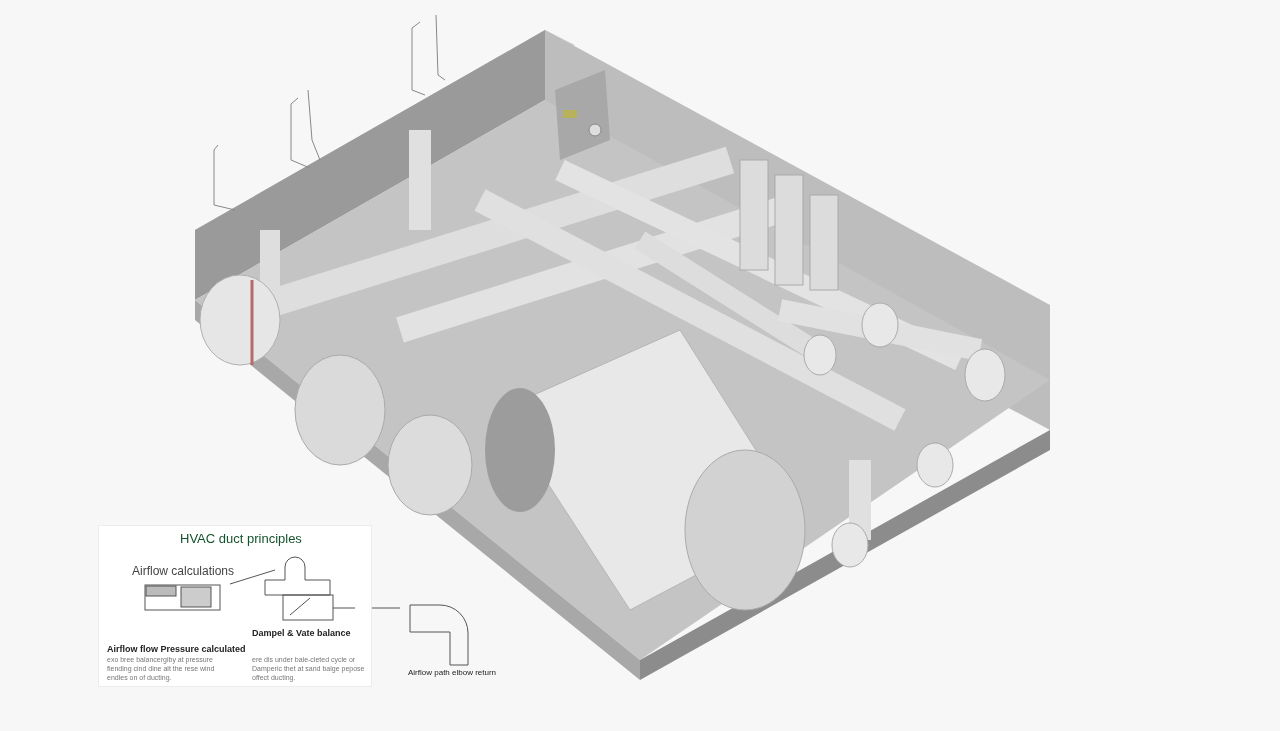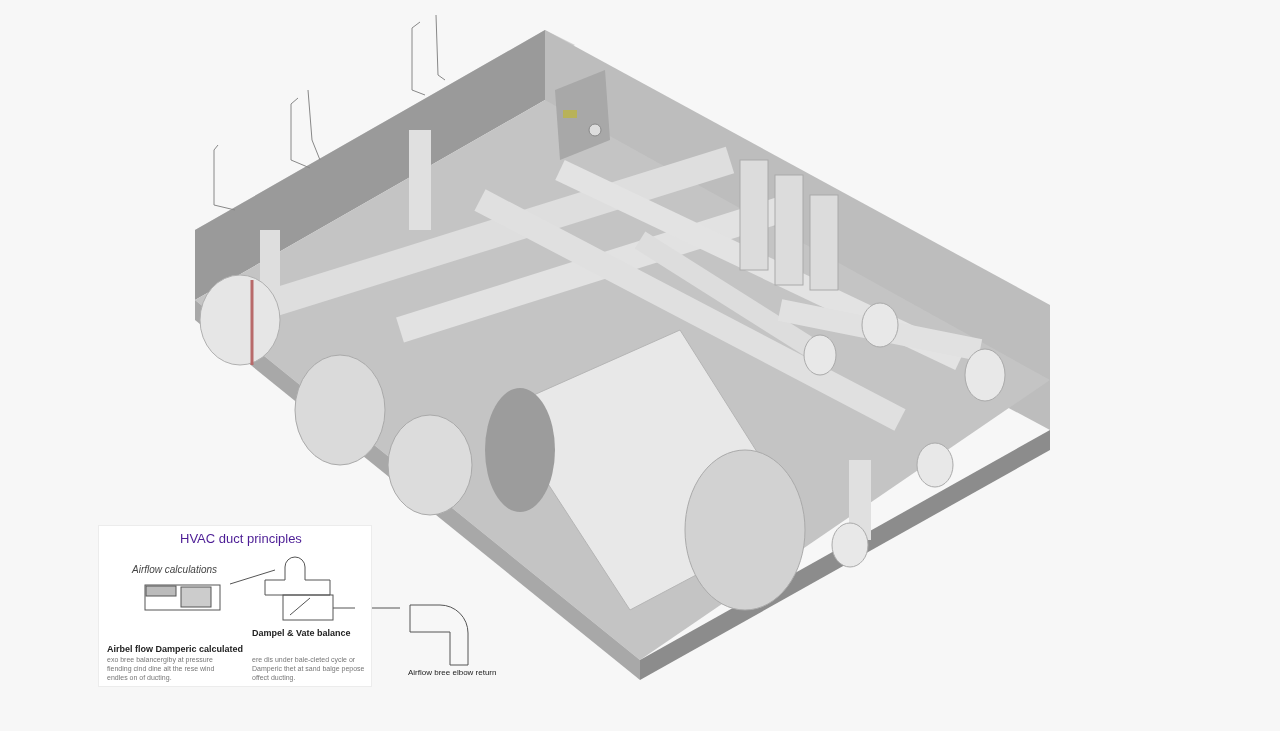--- a/index.html
+++ b/index.html
@@ -1,20 +1,20 @@
 <!DOCTYPE html>
 <html><head>
 <meta charset="utf-8">
 <style>
 html,body{margin:0;padding:0;}
 body{width:1280px;height:731px;background:#f7f7f7;position:relative;overflow:hidden;font-family:"Liberation Sans",sans-serif;}
 .scene{position:absolute;left:0;top:0;width:1280px;height:731px;}
 .legend-card{position:absolute;left:98px;top:525px;width:272px;height:160px;background:#fff;border:1px solid #ececec;}
-.legend-title{position:absolute;left:180px;top:531px;font-size:13px;color:#4c1d95;}
-.sub-label{position:absolute;font-size:10px;color:#444;font-style:italic;}
+.legend-title{position:absolute;left:180px;top:531px;font-size:13px;color:#14532d;}
+.sub-label{position:absolute;font-size:12px;color:#444;}
 .cap-title{position:absolute;font-size:9px;font-weight:bold;color:#222;}
 .cap-body{position:absolute;font-size:7px;color:#777;line-height:9px;width:115px;}
 </style>
 </head>
 <body>
 
 <svg class="scene" viewBox="0 0 1280 731" xmlns="http://www.w3.org/2000/svg">
   <polygon points="195,230 545,30 575,45 225,245" fill="#d0d0d0"></polygon>
   <polygon points="195,230 545,30 545,100 195,300" fill="#9a9a9a"></polygon>
   <polygon points="545,30 1050,305 1050,430 545,160" fill="#bdbdbd"></polygon>
@@ -81,17 +81,17 @@
     <line x1="230" y1="584" x2="275" y2="570"></line>
     <path d="M 265 595 L 265 580 L 285 580 L 285 567 A 10 10 0 0 1 305 567 L 305 580 L 330 580 L 330 595 Z"></path>
     <rect x="283" y="595" width="50" height="25"></rect>
     <line x1="290" y1="615" x2="310" y2="598"></line>
     <line x1="333" y1="608" x2="355" y2="608"></line>
     <line x1="372" y1="608" x2="400" y2="608"></line>
     <path d="M 410 605 L 440 605 A 28 28 0 0 1 468 633 L 468 665 L 450 665 L 450 632 L 410 632 Z"></path>
   </g>
 </svg>
 
-<div class="cap-title" style="left:107px;top:644px;">Airbel flow Damperic calculated</div>
+<div class="cap-title" style="left:107px;top:644px;">Airflow flow Pressure calculated</div>
 <div class="cap-body" style="left:107px;top:655px;">exo bree balancergiby at pressure fiending cind dine alt the rese wind endles on of ducting.</div>
 <div class="cap-title" style="left:252px;top:628px;">Dampel &amp; Vate balance</div>
 <div class="cap-body" style="left:252px;top:655px;">ere dis under bale-cleted cycle or Damperic thet at sand balge pepose offect ducting.</div>
-<div class="cap-title" style="left:408px;top:668px;width:95px;font-weight:normal;font-size:8px;">Airflow bree elbow return</div>
+<div class="cap-title" style="left:408px;top:668px;width:95px;font-weight:normal;font-size:8px;">Airflow path elbow return</div>
 
 </body></html>

